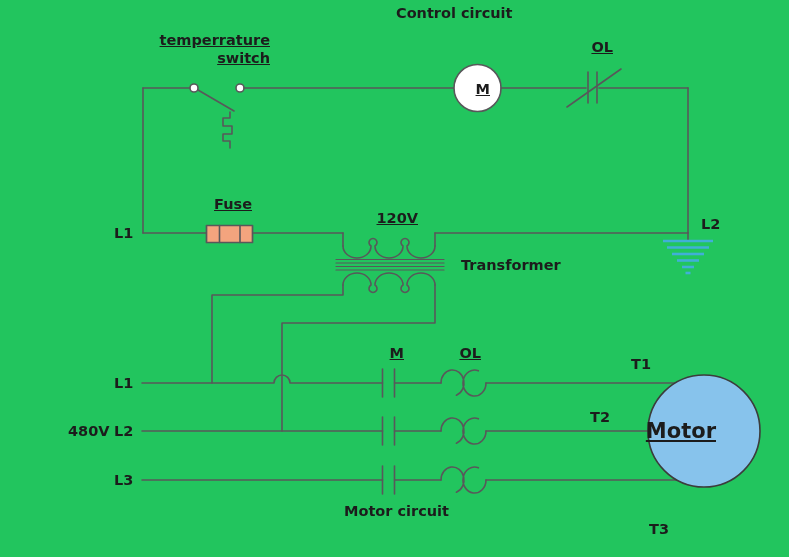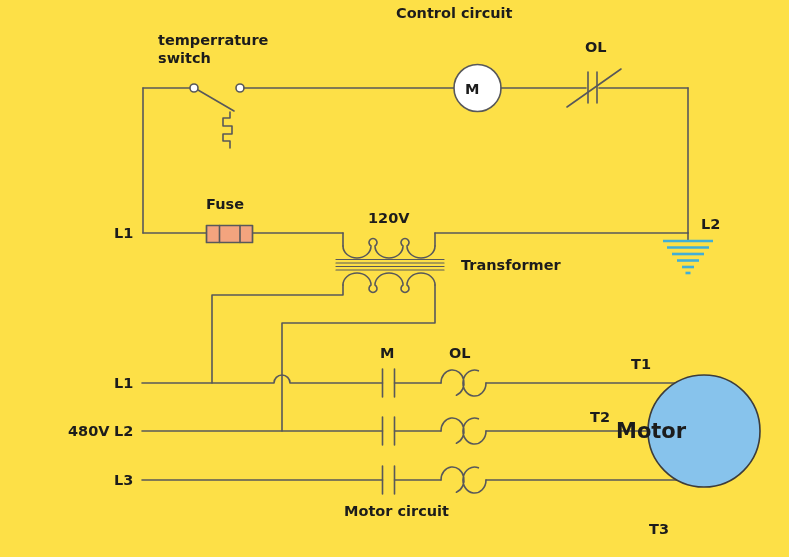--- a/index.html
+++ b/index.html
@@ -1,32 +1,32 @@
 <!DOCTYPE html>
 <html><head>
 <meta charset="utf-8">
 <style>
   html,body{margin:0;padding:0;background:#ffffff;}
   #canvas{
     position:relative;
     width:789px;height:557px;
-    background:#fde047;
+    background:#22c55e;
     font-family:"DejaVu Sans","Liberation Sans",sans-serif;
     overflow:hidden;
   }
   svg{position:absolute;left:0;top:0;}
   .label{
     position:absolute;
     color:#1c1c1c;
     font-size:14.5px;
     font-weight:600;
     line-height:1.25;
     white-space:nowrap;
   }
-  .label.center{text-align:left;white-space:normal;}
+  .label.center{text-align:right;white-space:normal;text-decoration:underline;}
   .label.big{font-size:21px;}
 </style>
 </head>
 <body>
 
 <div id="canvas">
 
   <svg width="789" height="557" viewBox="0 0 789 557">
     <defs>
       <g id="mcontact">

